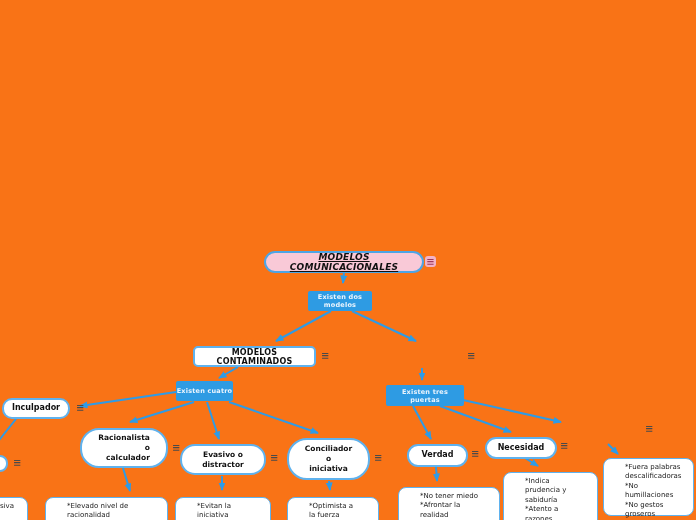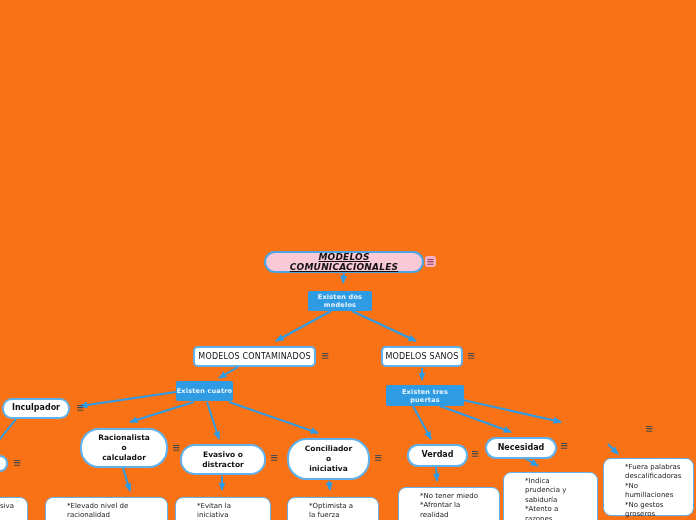--- a/index.html
+++ b/index.html
@@ -15,21 +15,21 @@
   svg.edges{position:absolute;left:0;top:0;width:696px;height:520px;z-index:0;}
   svg.edges path.edge{stroke:var(--edge-blue);stroke-width:2;fill:none;}
   #ah path{fill:var(--edge-blue);}
   .node{position:absolute;z-index:2;display:flex;align-items:center;justify-content:center;
         box-sizing:border-box;background:#fff;color:#111;text-align:center;
         white-space:pre-line;cursor:pointer;}
   .root-node{border:2px solid var(--root-border);background:var(--root-bg);
         border-radius:12px;font-size:9px;font-weight:bold;font-style:italic;
         text-decoration:underline;letter-spacing:.2px;}
   .category{border:2px solid var(--node-border);border-radius:5px;
-        font-size:8px;font-weight:normal;letter-spacing:.2px;}
+        font-size:8px;font-weight:bold;letter-spacing:.2px;}
   .stadium{border:2px solid var(--node-border);font-size:7.5px;font-weight:bold;
         line-height:1.3;}
   .connector{background:var(--connector-bg);color:#eaf4fd;font-size:6.5px;
         border:none;border-radius:2px;font-weight:bold;letter-spacing:.2px;}
   .detail{border:1.5px solid var(--node-border);border-radius:8px;font-size:7px;
         font-weight:normal;color:#222;text-align:left;line-height:1.35;
         align-items:flex-start;justify-content:flex-start;padding:4px 21px;}
   .menu{position:absolute;z-index:3;font-size:10px;line-height:9px;font-weight:bold;
         color:var(--menu-fg);cursor:pointer;user-select:none;}
   .root-menu{background:var(--root-menu-bg);color:var(--root-menu-fg);
@@ -68,30 +68,29 @@
   </svg>
 
   <div class="node root-node" style="left:264px;top:251px;width:160px;height:22px;">MODELOS COMUNICACIONALES</div>
   <div class="menu root-menu" style="left:425px;top:256px;">≡</div>
 
   <div class="node connector" style="left:308px;top:291px;width:64px;height:20px;">Existen dos modelos</div>
 
   <div class="node category" style="left:193px;top:346px;width:123px;height:21px;">MODELOS CONTAMINADOS</div>
   <div class="menu" style="left:321px;top:351px;">≡</div>
 
-  <div class="node category" style="left:381px;top:346px;width:82px;height:21px;">MODELOS SANOS</div>
   <div class="menu" style="left:467px;top:351px;">≡</div>
 
   <div class="node connector" style="left:176px;top:381px;width:57px;height:20px;">Existen cuatro</div>
   <div class="node connector" style="left:386px;top:385px;width:78px;height:21px;">Existen tres puertas</div>
 
   <div class="node stadium" style="left:2px;top:398px;width:68px;height:21px;border-radius:10px;font-size:8px;">Inculpador</div>
   <div class="menu" style="left:76px;top:403px;">≡</div>
 
-  <div class="node stadium" style="left:80px;top:428px;width:88px;height:40px;border-radius:19px;">Racionalista
+  <div class="node stadium" style="left:80px;top:428px;width:88px;height:40px;border-radius:19px;text-align:right;">Racionalista
 o
 calculador</div>
   <div class="menu" style="left:172px;top:443px;">≡</div>
 
   <div class="node stadium" style="left:180px;top:444px;width:86px;height:31px;border-radius:15px;">Evasivo o
 distractor</div>
   <div class="menu" style="left:270px;top:453px;">≡</div>
 
   <div class="node stadium" style="left:287px;top:438px;width:83px;height:42px;border-radius:20px;">Conciliador
 o

